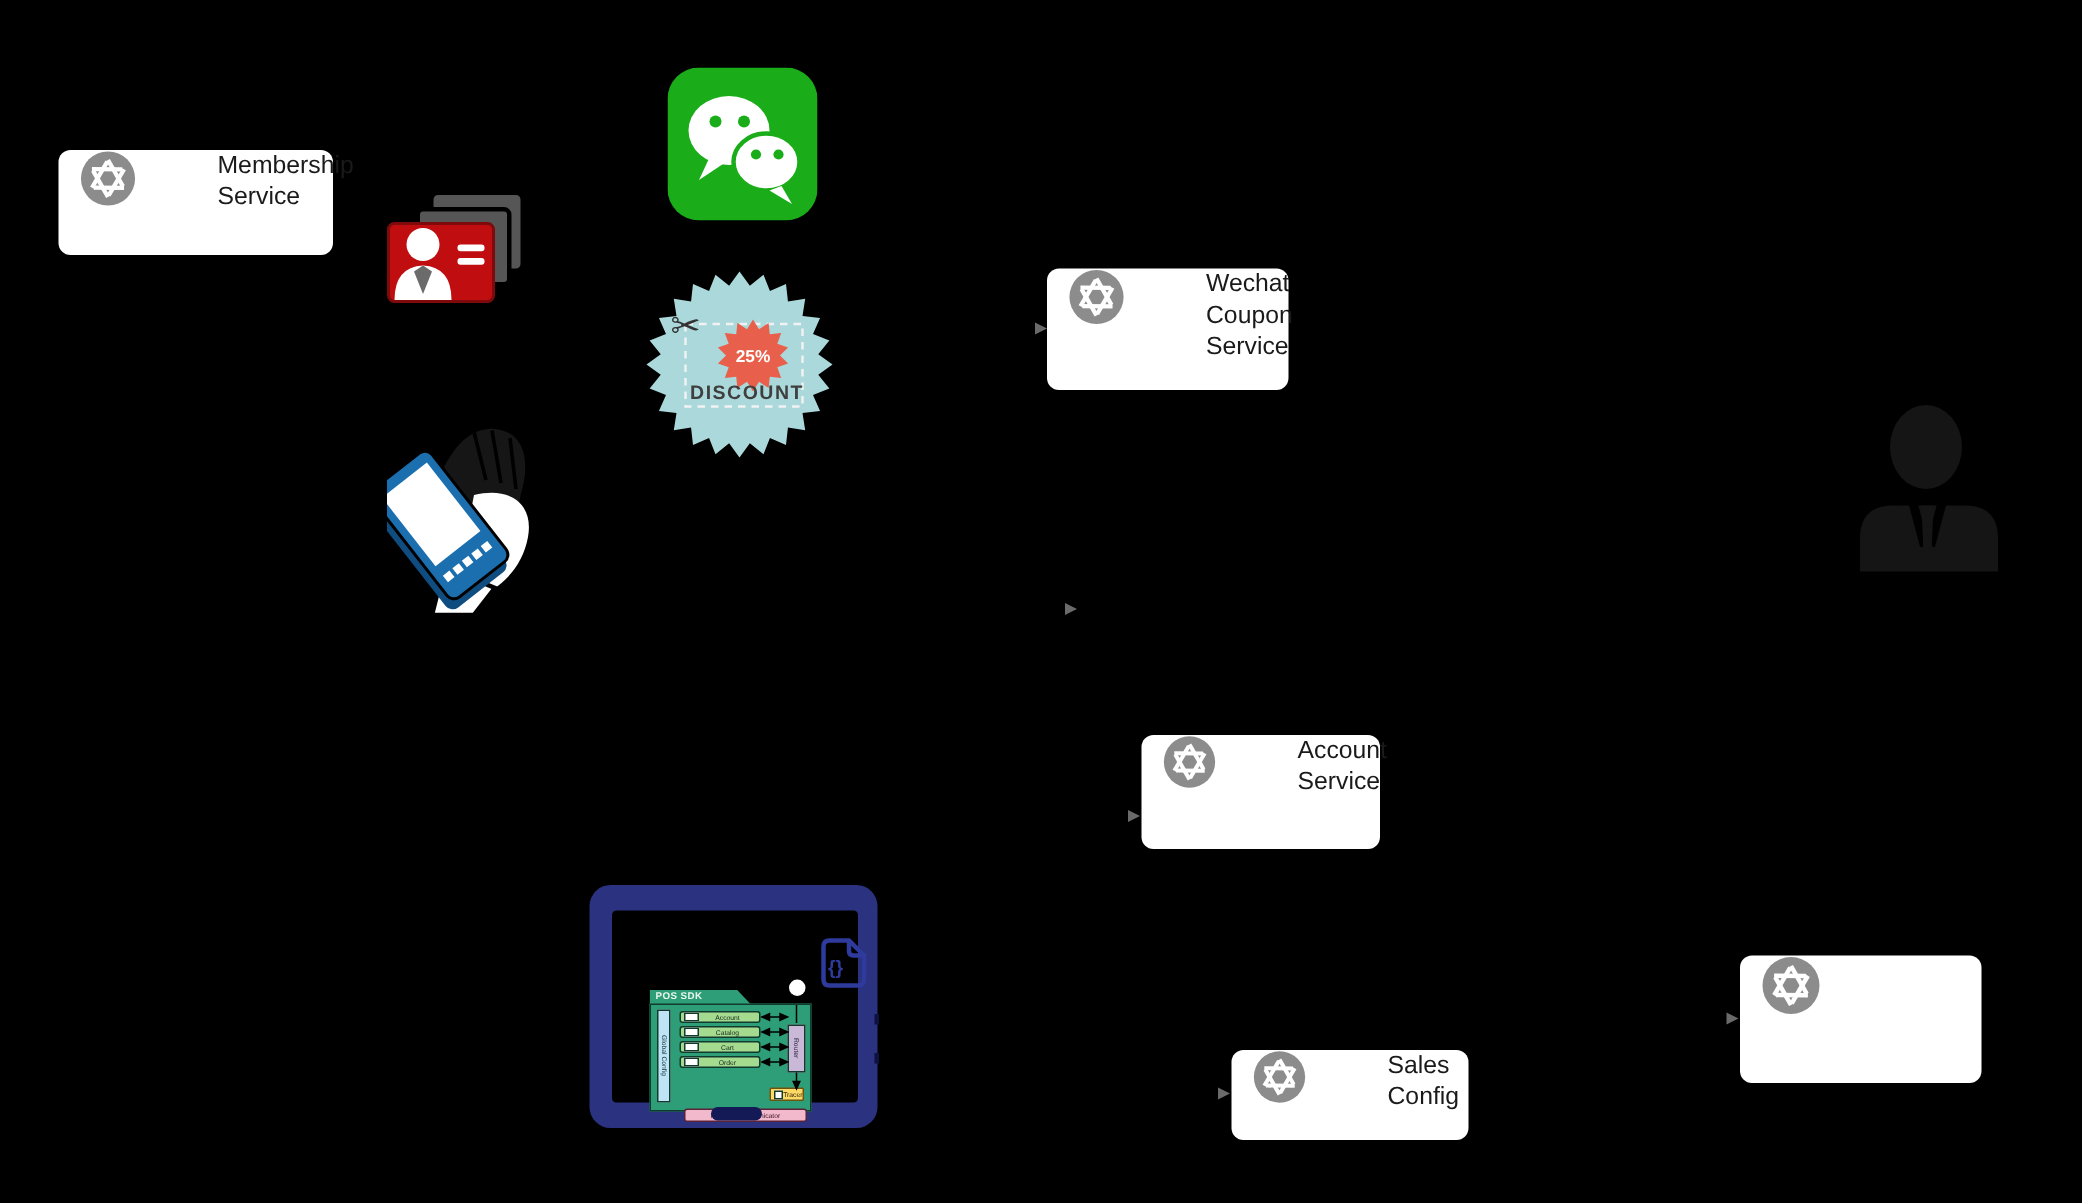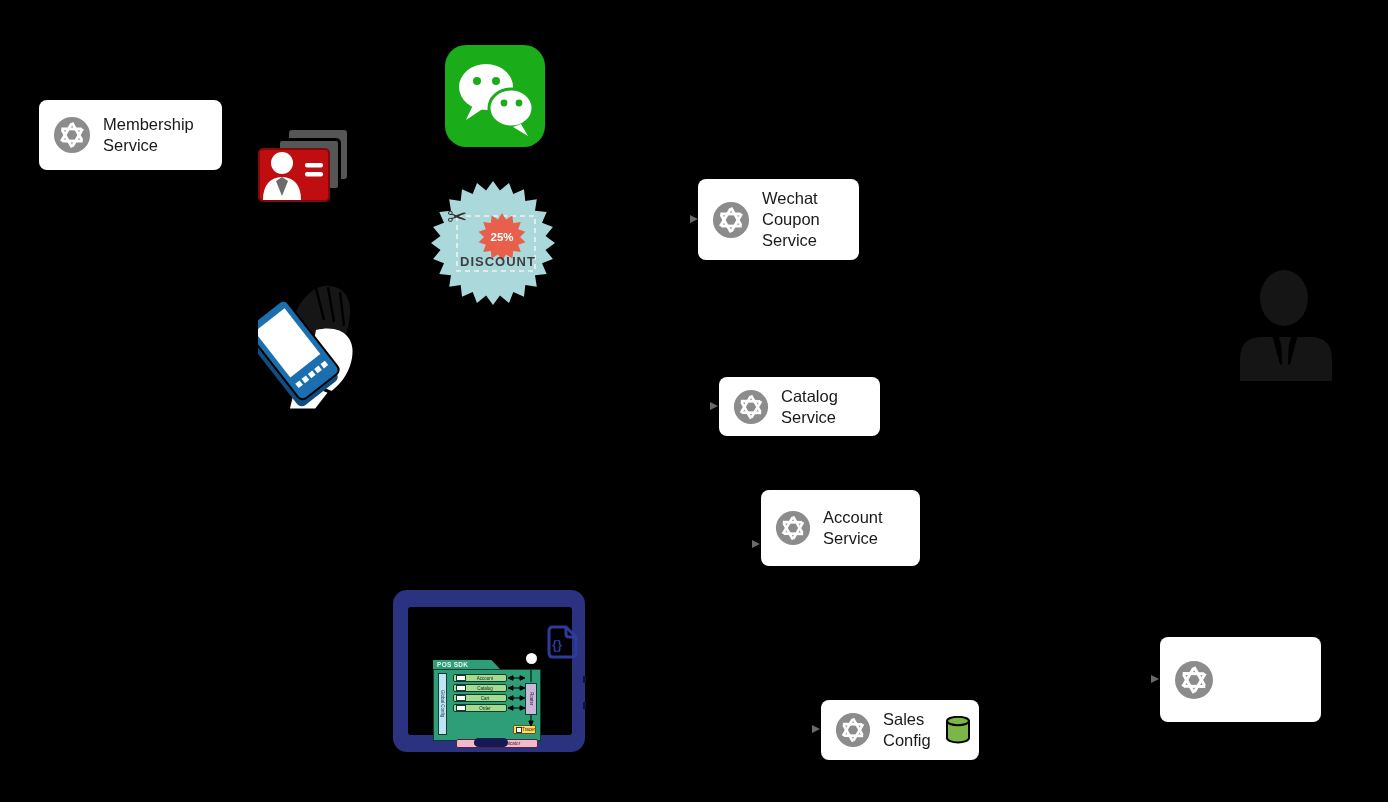--- a/index.html
+++ b/index.html
@@ -1,20 +1,20 @@
 <!DOCTYPE html>
 <html><head>
 <meta charset="utf-8">
 <style>
   html,body{margin:0;padding:0;background:#000;}
   .stage{position:relative;width:1388px;height:802px;background:#000;overflow:hidden;
          font-family:"Liberation Sans", sans-serif;}
   
-  .svc{position:absolute;background:#fff;border-radius:8px;display:flex;align-items:center;
-       padding-left:14px;box-sizing:border-box;}
+  .svc{position:absolute;background:#fff;border-radius:8px;display:flex;
+       padding-left:14px;box-sizing:border-box;gap:42px;}
   .svc .ap{flex:0 0 auto;}
   .svc-label{margin-left:12px;font-size:16.5px;line-height:21px;color:#1a1a1a;}
   
   .arrowmark{position:absolute;width:0;height:0;border-top:4.5px solid transparent;
              border-bottom:4.5px solid transparent;border-left:8px solid #6a6a6a;}
   
   .cards{position:absolute;left:256px;top:120px;width:95px;height:85px;}
   .card{position:absolute;border-radius:5px;box-sizing:border-box;}
   .card.back{left:31px;top:8px;width:62px;height:53px;background:#565656;border:2px solid #000;}
   .card.mid {left:21px;top:18px;width:64px;height:53px;background:#565656;border:3px solid #000;}
@@ -79,26 +79,20 @@
     <div class="svc-label" style="width:105px">Membership Service</div>
   </div>
 
   <div class="svc" style="left:698px;top:179px;width:161px;height:81px">
     <svg class="ap" width="38" height="38">
         <use href="#aperture"></use>
       </svg>
     <div class="svc-label" style="width:68px">Wechat Coupon Service</div>
   </div>
 
-  <div class="svc" style="left:719px;top:377px;width:161px;height:59px">
-    <svg class="ap" width="36" height="36">
-        <use href="#aperture"></use>
-      </svg>
-    <div class="svc-label" style="width:70px">Catalog Service</div>
-  </div>
 
   <div class="svc" style="left:761px;top:490px;width:159px;height:76px">
     <svg class="ap" width="36" height="36">
         <use href="#aperture"></use>
       </svg>
     <div class="svc-label" style="width:75px">Account Service</div>
   </div>
 
   <div class="svc" style="left:821px;top:700px;width:158px;height:60px">
     <svg class="ap" width="36" height="36">

